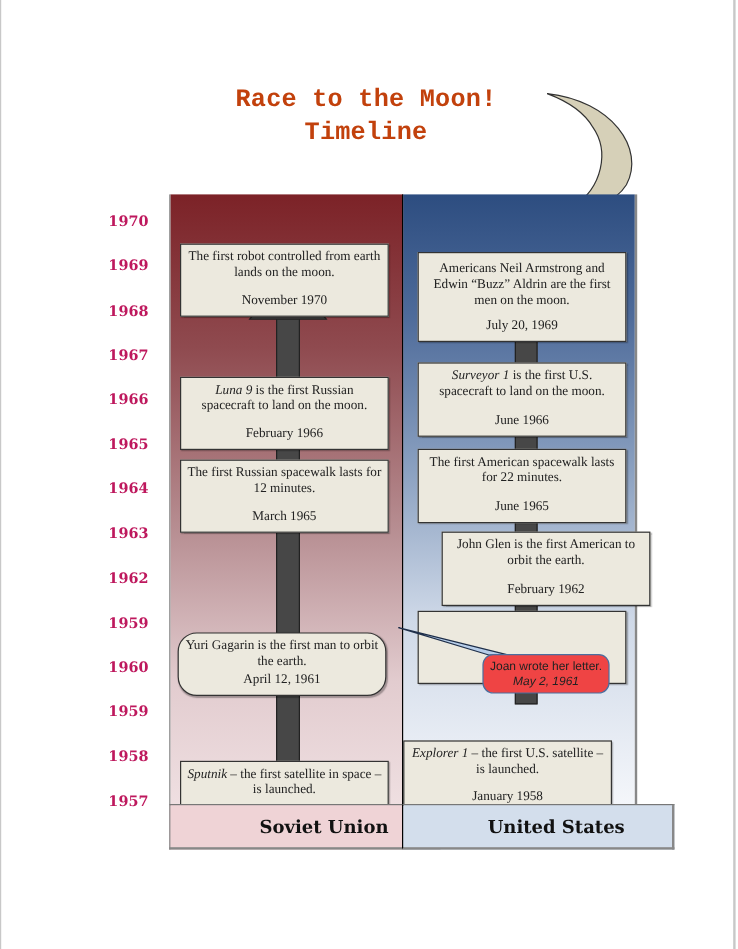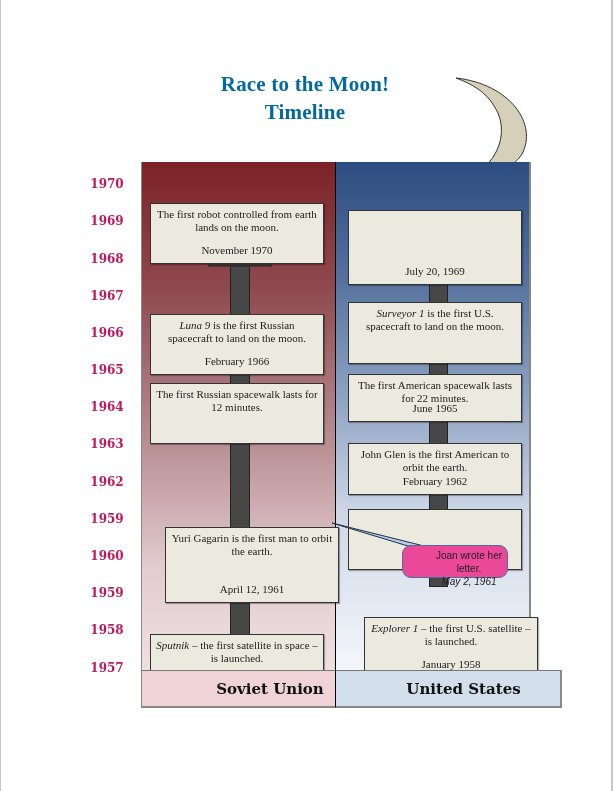--- a/index.html
+++ b/index.html
@@ -1,39 +1,39 @@
 <!DOCTYPE html>
 <html><head>
 <meta charset="utf-8">
 <style>
   html, body { margin: 0; padding: 0; }
   body { width: 615px; height: 791px; position: relative; background: #ffffff; overflow: hidden; font-family: "DejaVu Serif", serif; }
   .page-border-left { position: absolute; left: 0; top: 0; width: 1px; height: 791px; background: #c8c8c8; }
   .page-border-right { position: absolute; left: 611px; top: 0; width: 2px; height: 791px; background: #c8c8c8; }
-  .title { position: absolute; left: 150px; top: 70px; width: 310px; text-align: center; font-family: Liberation Serif, serif; font-weight: 900; font-size: 21px; line-height: 28px; color: #0369a1; letter-spacing: 0.2px; }
+  .title { position: absolute; left: 150px; top: 70px; width: 310px; text-align: center; font-family: Liberation Mono, monospace; font-weight: 900; font-size: 21px; line-height: 28px; color: #c2410c; letter-spacing: 0.2px; }
   .title span { display: block; }
 
   .year { position: absolute; left: 82px; width: 50px; text-align: center; font-family: "DejaVu Serif", serif; font-weight: bold; font-size: 12px; color: #be185d; }
 
   .col { position: absolute; top: 162px; height: 508px; }
   .col-left { left: 141px; width: 194px; background: linear-gradient(to bottom, #7c2227 0%, #8f4a4f 25%, #b78e92 55%, #e2cccf 80%, #efdfe1 100%); border-left: 1px solid #888; }
   .col-right { left: 335px; width: 193px; background: linear-gradient(to bottom, #2d4d80 0%, #4e6b9a 20%, #8aa0c0 45%, #cfd9e8 70%, #f4f6fa 100%); border-left: 1px solid #000; border-right: 2px solid #888; }
   .label-row { position: absolute; top: 670px; height: 35px; display: flex; align-items: center; justify-content: center; font-family: "DejaVu Serif", serif; font-weight: bold; font-size: 15px; color: #111; border-top: 1px solid #777; border-bottom: 2px solid #888; padding-left: 31px; }
   .label-left { left: 141px; width: 194px; background: #efd3d6; border-left: 1px solid #888; }
   .label-right { left: 335px; width: 193px; background: #d3deec; border-left: 1px solid #000; border-right: 2px solid #888; }
 
   .shaft { position: absolute; background: #474747; border: 1px solid #222; }
   .arrowhead { position: absolute; }
 
   .event { position: absolute; background: #ece9de; border: 1px solid #333; box-shadow: 1px 1px 1px rgba(0,0,0,0.3); box-sizing: border-box; text-align: center; font-family: "Liberation Serif", serif; font-size: 11px; line-height: 13px; color: #222; padding: 4px 5px 0 5px; margin-top: 32px; }
   .event .desc { display: block; }
   .event .date { display: block; position: absolute; left: 0; right: 0; bottom: 6px; }
   .event i { font-style: italic; }
 
-  .bubble { position: absolute; left: 402px; top: 545px; width: 106px; height: 33px; background: #ec4899; border: 1px solid #4b6e9e; border-radius: 9px; box-sizing: border-box; text-align: center; font-family: "Liberation Sans", sans-serif; font-size: 10px; line-height: 13px; color: #222; padding-top: 3px; padding-left: 28px; }
+  .bubble { position: absolute; left: 402px; top: 545px; width: 106px; height: 33px; background: #ef4444; border: 1px solid #4b6e9e; border-radius: 9px; box-sizing: border-box; text-align: center; font-family: "Liberation Sans", sans-serif; font-size: 10px; line-height: 13px; color: #222; padding-top: 3px; }
   .bubble .b-date { font-style: italic; display: block; text-align: center; }
 </style>
 </head>
 <body>
 
 <div class="page-border-left"></div>
 <div class="page-border-right"></div>
 
 <div class="title">
   <span>Race to the Moon!</span>
@@ -77,47 +77,50 @@
 <div class="event" style="left:150px;top:171px;width:174px;height:61px;">
   <span class="desc">The first robot controlled from earth lands on the moon.</span>
   <span class="date">November 1970</span>
 </div>
 <div class="event" style="left:150px;top:282px;width:174px;height:61px;">
   <span class="desc"><i>Luna 9</i><span> is the first Russian spacecraft to land on the moon.</span></span>
   <span class="date">February 1966</span>
 </div>
 <div class="event" style="left:150px;top:351px;width:174px;height:61px;">
   <span class="desc">The first Russian spacewalk lasts for 12 minutes.</span>
+  <span class="date">March 1965</span>
 </div>
-<div class="event" style="left:165px;top:495px;width:174px;height:76px;">
+<div class="event" style="left:148px;top:495px;width:174px;height:53px;border-radius:16px;">
   <span class="desc">Yuri Gagarin is the first man to orbit the earth.</span>
   <span class="date">April 12, 1961</span>
 </div>
 <div class="event" style="left:150px;top:602px;width:174px;height:71px;">
   <span class="desc"><i>Sputnik</i><span> – the first satellite in space – is launched.</span></span>
 </div>
 
 <div class="event" style="left:348px;top:178px;width:174px;height:75px;padding-top:7px;">
+  <span class="desc">Americans Neil Armstrong and Edwin “Buzz” Aldrin are the first men on the moon.</span>
   <span class="date">July 20, 1969</span>
 </div>
 <div class="event" style="left:348px;top:270px;width:174px;height:62px;">
   <span class="desc"><i>Surveyor 1</i><span> is the first U.S. spacecraft to land on the moon.</span></span>
+  <span class="date">June 1966</span>
 </div>
-<div class="event" style="left:348px;top:342px;width:174px;height:48px;">
+<div class="event" style="left:348px;top:342px;width:174px;height:62px;">
   <span class="desc">The first American spacewalk lasts for 22 minutes.</span>
   <span class="date">June 1965</span>
 </div>
-<div class="event" style="left:348px;top:411px;width:174px;height:52px;">
+<div class="event" style="left:368px;top:411px;width:174px;height:62px;">
   <span class="desc">John Glen is the first American to orbit the earth.</span>
   <span class="date">February 1962</span>
 </div>
 <div class="event" style="left:348px;top:477px;width:174px;height:61px;">
   <span class="date">May 5, 1961</span>
 </div>
-<div class="event" style="left:364px;top:585px;width:174px;height:61px;">
+<div class="event" style="left:336px;top:585px;width:174px;height:61px;">
   <span class="desc"><i>Explorer 1</i><span> – the first U.S. satellite – is launched.</span></span>
   <span class="date">January 1958</span>
 </div>
 
 <svg style="position:absolute;left:330px;top:519px;" width="100" height="32" viewBox="0 0 100 32">
   <polygon points="2,4 78,27 94,27" fill="#b6cde9" stroke="#1f2f4a" stroke-width="1"></polygon>
 </svg>
 <div class="bubble">
   <span>Joan wrote her letter.</span>
   <span class="b-date">May 2, 1961</span>

